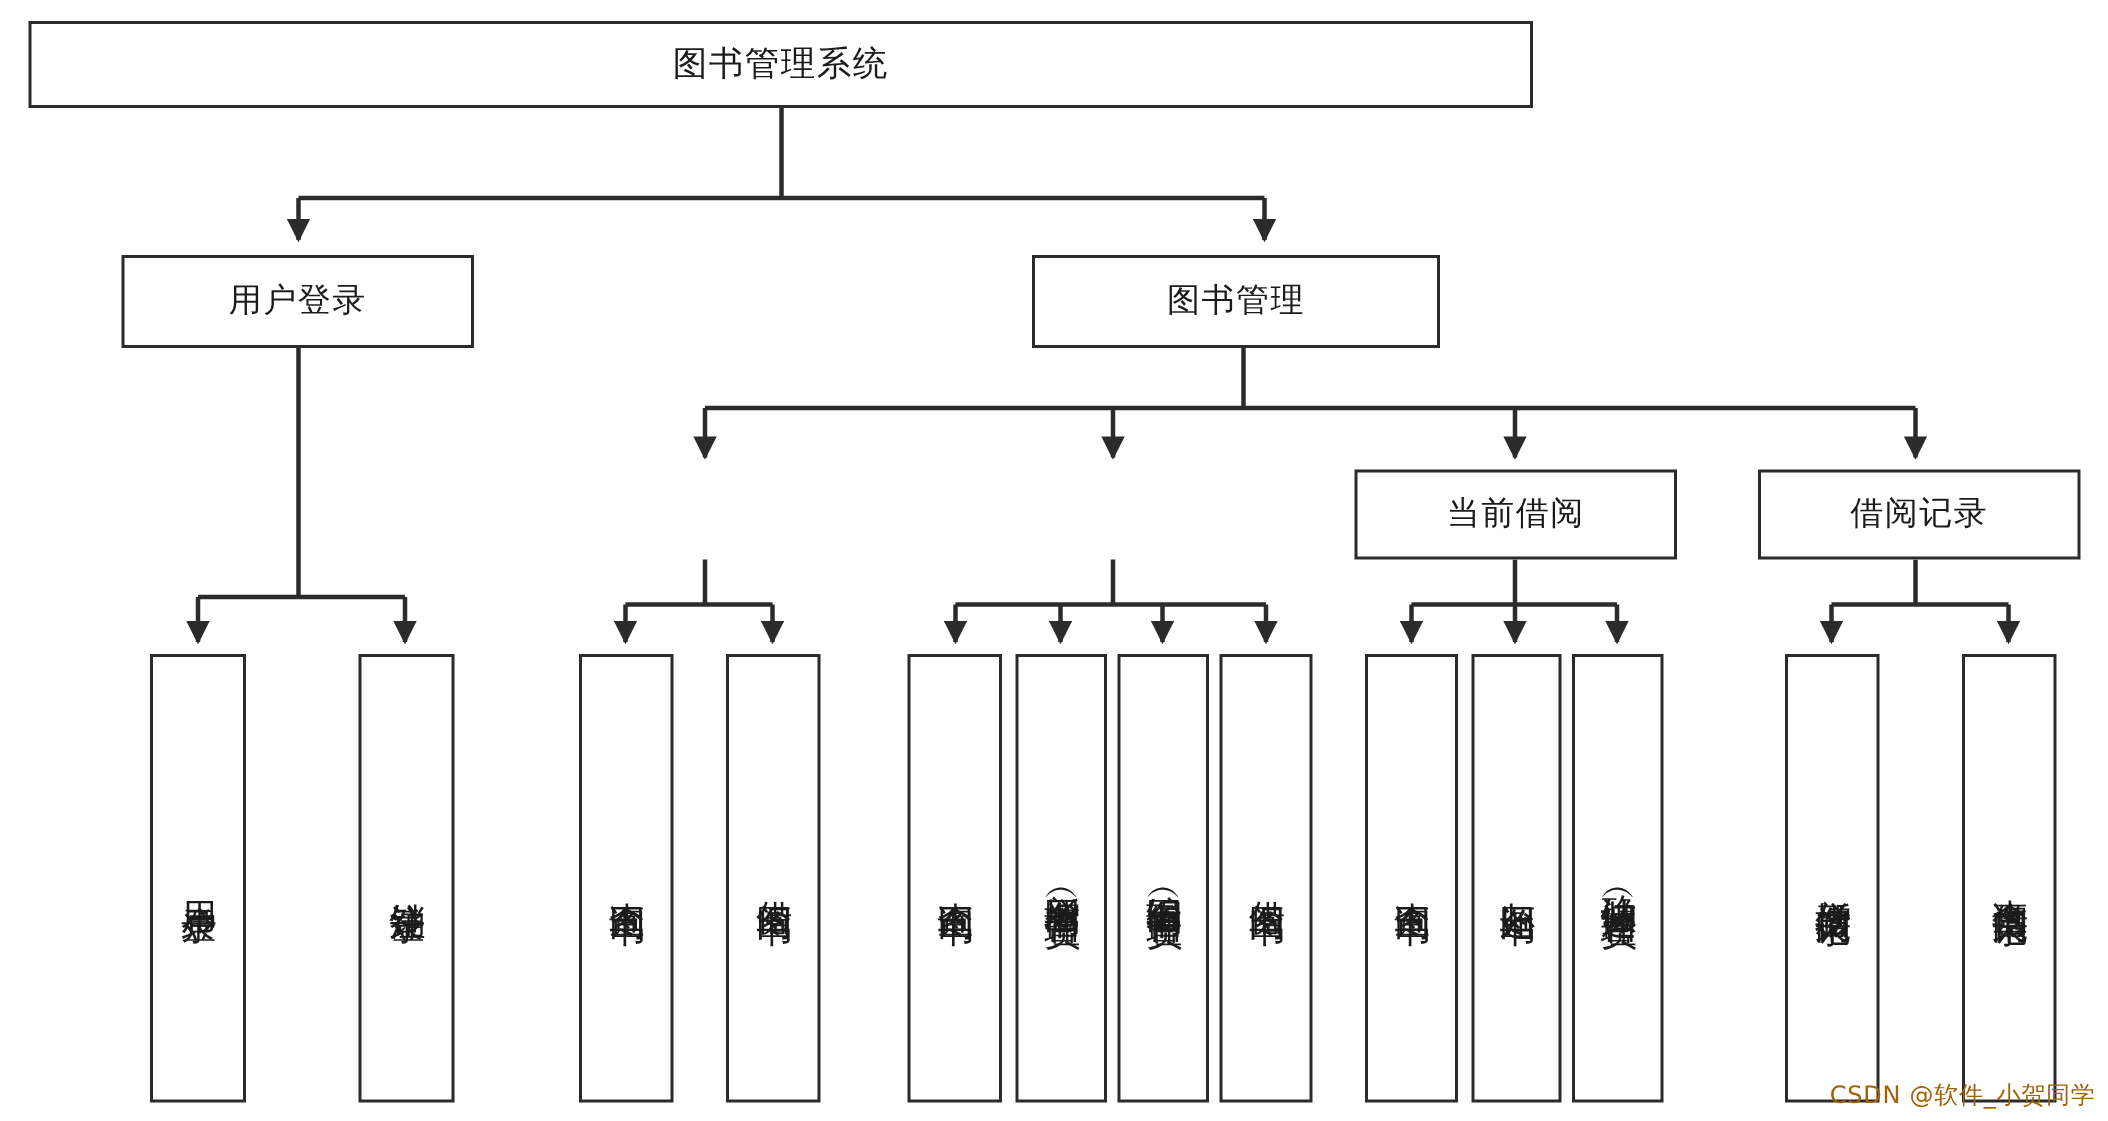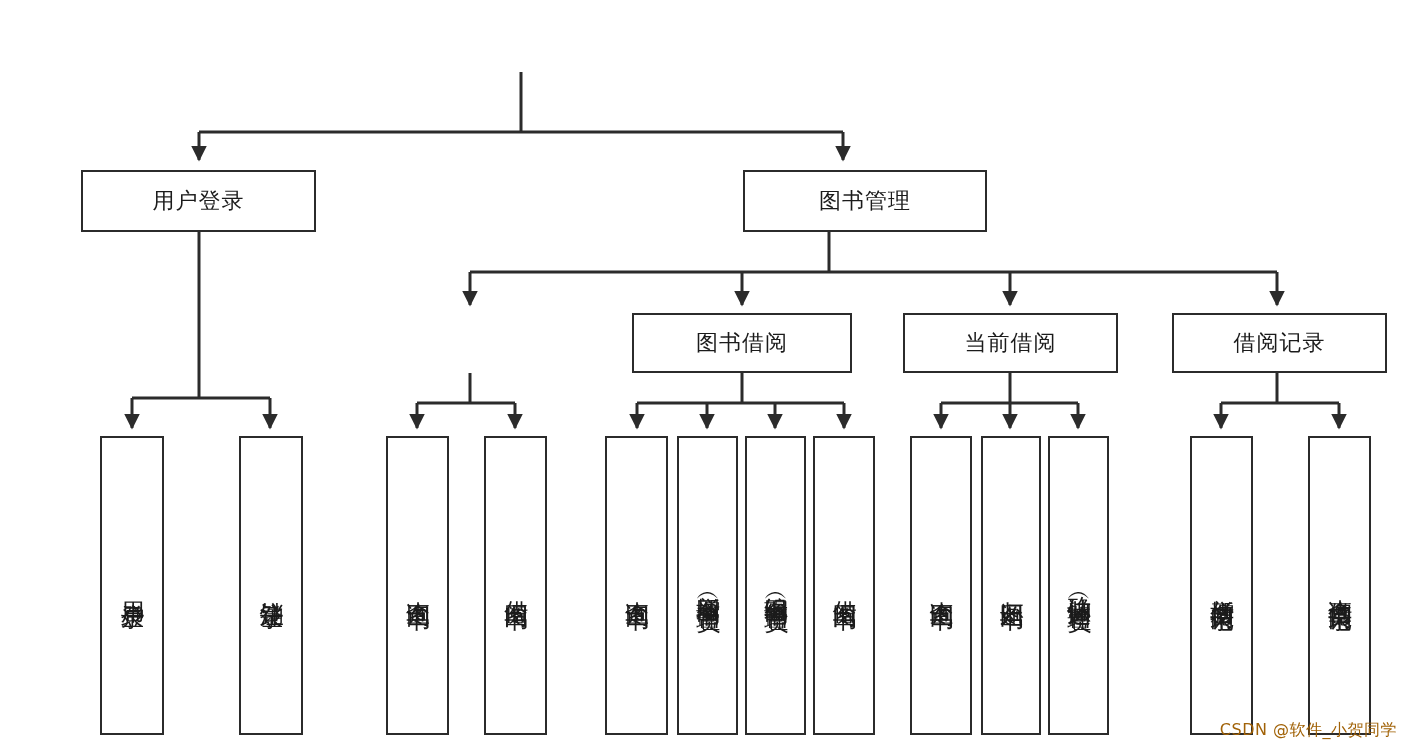--- a/index.html
+++ b/index.html
@@ -116,33 +116,33 @@
       <path d="M 1010 403 L 1010 428" marker-end="url(#arw)"></path>
       <path d="M 1078 403 L 1078 428" marker-end="url(#arw)"></path>
 
       <path d="M 1277 373 L 1277 403"></path>
       <path d="M 1221 403 L 1339 403"></path>
       <path d="M 1221 403 L 1221 428" marker-end="url(#arw)"></path>
       <path d="M 1339 403 L 1339 428" marker-end="url(#arw)"></path>
     </g>
   </svg>
 
+  <div class="node root" style="left:19px; top:14px; width:1003px; height:58px;">
+    <span class="lbl">图书管理系统</span>
+  </div>
 
   <div class="node lvl2" style="left:81px; top:170px; width:235px; height:62px;">
     <span class="lbl">用户登录</span>
   </div>
 
-  <div class="node lvl2" style="left:743px; top:170px; width:244px; height:62px;">
+  <div class="node lvl2" style="left:688px; top:170px; width:272px; height:62px;">
     <span class="lbl">图书管理</span>
   </div>
 
 
-  <div class="node lvl3" style="left:632px; top:313px; width:220px; height:60px;">
-    <span class="lbl">图书借阅</span>
-  </div>
 
   <div class="node lvl3" style="left:903px; top:313px; width:215px; height:60px;">
     <span class="lbl">当前借阅</span>
   </div>
 
   <div class="node lvl3" style="left:1172px; top:313px; width:215px; height:60px;">
     <span class="lbl">借阅记录</span>
   </div>
 
   <div class="node leaf" style="left:100px; top:436px; width:64px; height:299px;">

